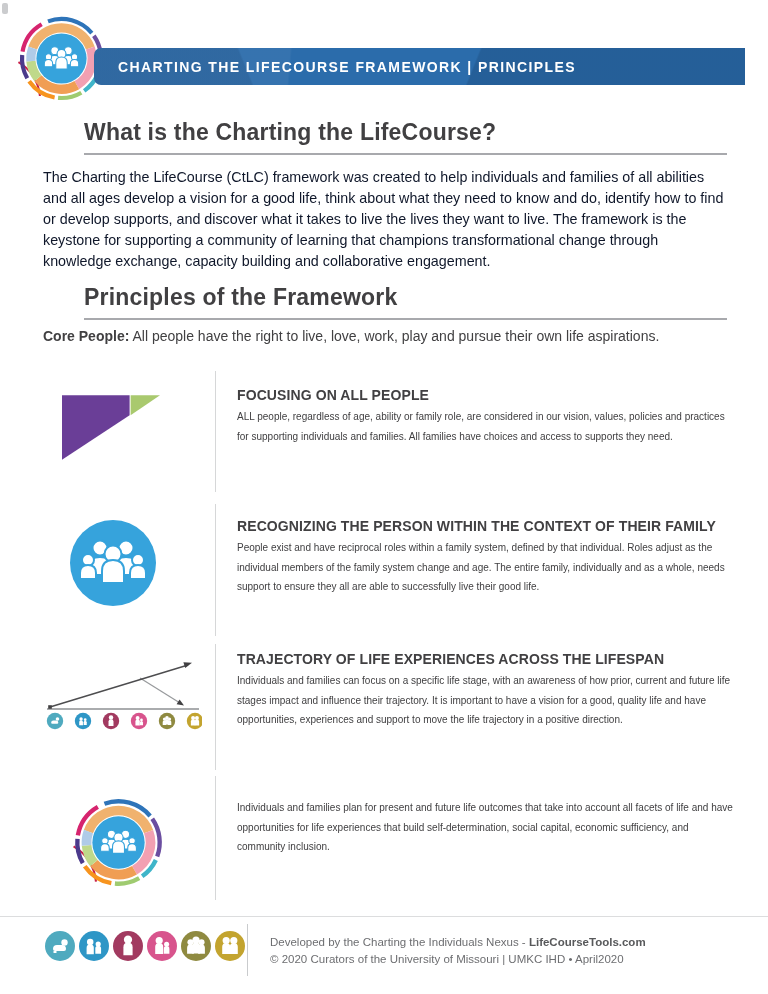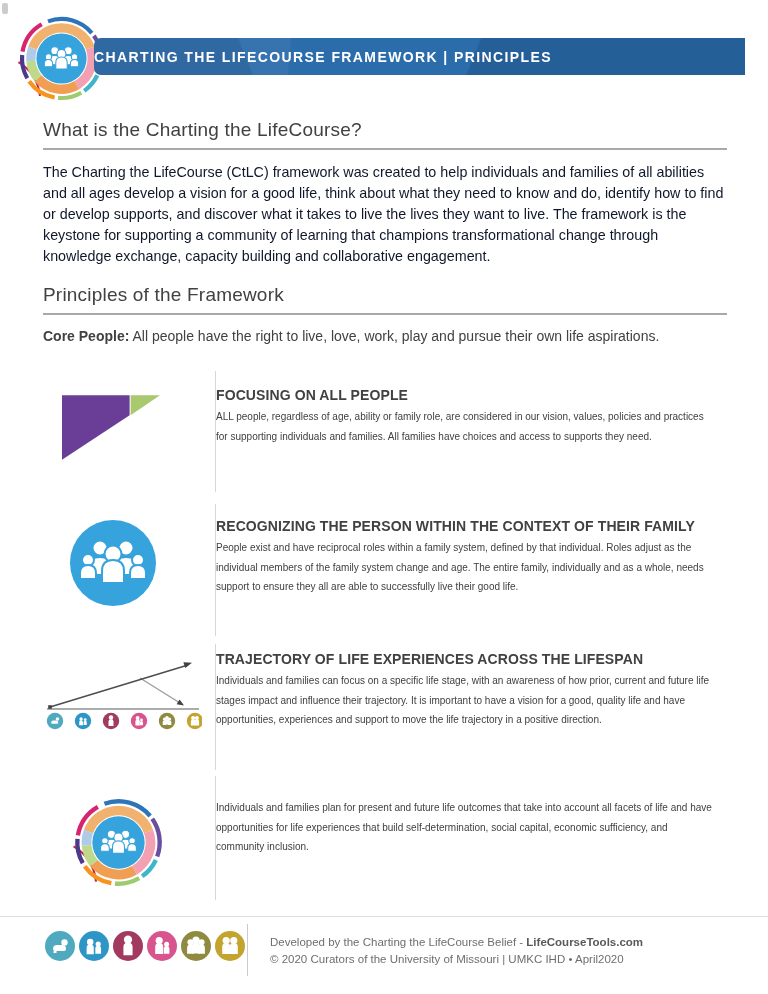--- a/index.html
+++ b/index.html
@@ -2,38 +2,38 @@
 <html><head>
 <meta charset="utf-8">
 <style>
   html,body{margin:0;padding:0;background:#e9e9e9;}
   .page{position:relative;width:768px;height:994px;background:#ffffff;margin:0 auto;
         font-family:"Liberation Sans", sans-serif;color:#414042;overflow:hidden;}
 
   
   .scan-artifact{position:absolute;left:2px;top:3px;width:6px;height:11px;background:#b9bbbd;border-radius:2px;opacity:.75;}
   .logo{position:absolute;left:15px;top:12px;width:93px;height:93px;}
-  .banner{position:absolute;left:94px;top:38px;width:651px;height:37px;background-color:#2B6CAB;
+  .banner{position:absolute;left:94px;top:48px;width:651px;height:37px;background-color:#2B6CAB;
           background-image:linear-gradient(112deg, rgba(0,0,0,0) 58%, rgba(13,42,77,.20) 58.3%),
                            linear-gradient(248deg, rgba(0,0,0,0) 76%, rgba(13,42,77,.14) 76.3%),
                            linear-gradient(95deg, rgba(255,255,255,.05) 0 30%, rgba(0,0,0,0) 30.3%);
-          border-radius:7px 0 0 7px;display:flex;align-items:center;box-sizing:border-box;}
+          border-radius:7px 0 0 7px;display:flex;align-items:center;box-sizing:border-box;padding-left:24px;}
   .banner-title{color:#ffffff;font-size:14px;font-weight:bold;letter-spacing:1.4px;white-space:nowrap;}
 
   
   .section{position:absolute;left:43px;width:684px;}
-  .sec-heading{font-size:19px;font-weight:normal;color:#414042;padding-bottom:7px;border-bottom:2px solid #A8A9AD;letter-spacing:.2px;}
+  .sec-heading{font-size:23px;font-weight:bold;color:#414042;padding-bottom:7px;border-bottom:2px solid #A8A9AD;letter-spacing:.2px;margin-left:41px;}
   .intro-body{margin-top:12px;font-size:14.3px;line-height:21px;color:#0f172a;}
   .core-belief{position:absolute;left:43px;width:684px;font-size:14px;line-height:20px;}
   .core-belief b{font-weight:bold;}
 
   
   .prow{position:absolute;left:40px;width:692px;box-sizing:border-box;}
   .prow .icon-col{position:absolute;left:0;top:0;width:175px;height:100%;}
-  .prow .text-col{margin-left:175px;border-left:1px solid #D6D7D8;box-sizing:border-box;height:100%;}
+  .prow .text-col{margin-left:175px;border-left:1px solid #D6D7D8;padding-left:21px;box-sizing:border-box;height:100%;}
   .ptitle{font-size:14px;font-weight:bold;color:#414042;letter-spacing:.1px;white-space:nowrap;margin-bottom:4px;}
   .pbody{font-size:10px;line-height:19.5px;color:#414042;width:497px;}
   .abs{position:absolute;}
 
   
   .footer-hairline{position:absolute;left:0;top:916px;width:768px;height:1px;background:#DCDDDE;}
   .footer-icons{position:absolute;left:45px;top:931px;display:flex;gap:4px;}
   .footer-icons svg{display:block;}
   .footer-divider{position:absolute;left:247px;top:924px;width:1px;height:52px;background:#C9CBCD;}
   .footer-text{position:absolute;left:270px;top:934px;font-size:11.5px;line-height:17px;color:#6D6E71;}
@@ -320,17 +320,17 @@
             <circle cx="0" cy="-5.5" r="3.6"></circle>
             <path d="M-4 8 v-7 q0 -4 4 -4 q4 0 4 4 v7 z"></path>
           </g>
       </g>
     </svg>
   </div>
 
   <div class="footer-divider"></div>
 
   <div class="footer-text">
-    <div><span>Developed by the Charting the LifeCourse Belief - </span><b>LifeCourseTools.com</b></div>
+    <div><span>Developed by the Charting the Individuals Nexus - </span><b>LifeCourseTools.com</b></div>
     <div>© 2020 Curators of the University of Missouri  |  UMKC IHD  •  April2020</div>
   </div>
 
 </div>
 
 </body></html>

